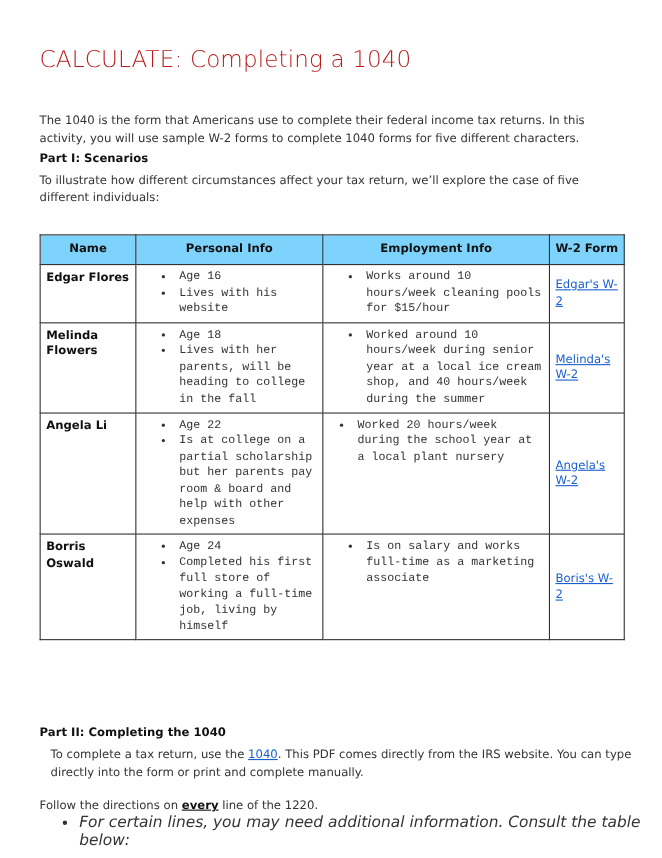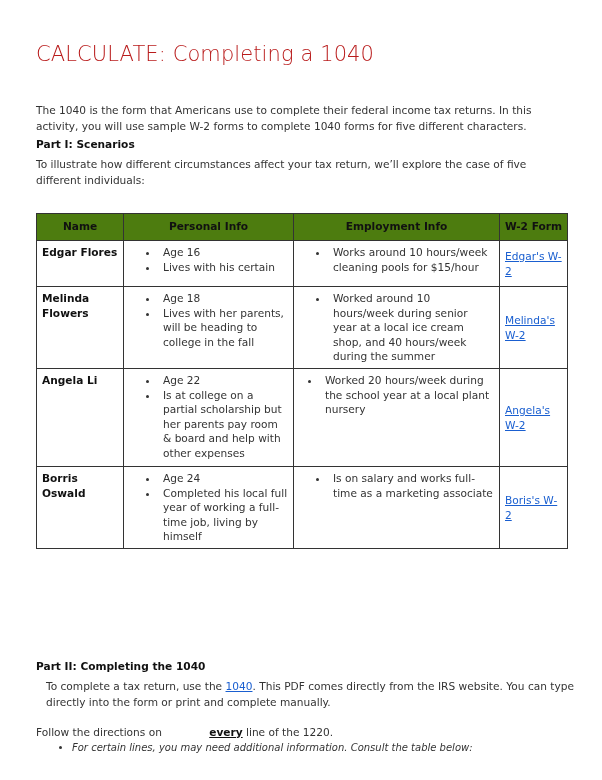--- a/index.html
+++ b/index.html
@@ -10,37 +10,37 @@
        font-size: 21px; color: #b91c1c; letter-spacing: 0.1px; white-space: nowrap; }
   p, .para { margin: 0; font-size: 10.6px; line-height: 16px; color: #333; }
   .intro { position: absolute; left: 0; top: 102px; width: 530px; }
   .h2 { position: absolute; left: 0; margin: 0; font-size: 10.6px; font-weight: bold; color: #111; }
   .p1-head { top: 138px; }
   .p1-text { position: absolute; left: 0; top: 156px; width: 510px; }
   table { position: absolute; left: 0; top: 213px; border-collapse: collapse;
           width: 531px; table-layout: fixed; }
   td, th { border: 1.3px solid #333; vertical-align: top; font-size: 10.6px;
            line-height: 14.5px; color: #333; padding: 4px 5px; }
-  th { background: #4d7c0f; font-weight: bold; color: #111; 
+  th { background: #7dd3fc; font-weight: bold; color: #111; 
        height: 16px; padding: 5px 4px; }
   td.name { font-weight: bold; color: #111; }
   td.w2 { text-align: left; vertical-align: middle; }
   td ul { margin: 0; padding-left: 22px; }
-  td ul li { padding-left: 4px; }
+  td ul li { padding-left: 4px; font-family: Liberation Mono, monospace; }
   td ul.indent { padding-left: 30px; }
   a { color: #1a5fd0; text-decoration: underline; }
   .p2-head { top: 660px; }
   .p2-text { position: absolute; left: 10px; top: 678px; width: 530px; }
   .p2-follow { position: absolute; left: 0; top: 724px; width: 530px; }
   .p2-bullets { position: absolute; left: 0; top: 740px; width: 530px; margin: 0;
-                padding-left: 36px; font-size: 10px; line-height: 16px;
+                padding-left: 36px; font-size: 14px; line-height: 16px;
                 font-style: italic; color: #333; }
   .p2-bullets li { padding-left: 0px; }
   .u { }
-  .ub { text-decoration: underline; font-weight: bold; color: #111; margin-left: 44px; }
+  .ub { text-decoration: underline; font-weight: bold; color: #111; }
 </style>
 </head>
 <body>
 
 <div class="page">
   <h1>CALCULATE: Completing a 1040</h1>
 
   <p class="intro">The 1040 is the form that Americans use to complete their federal income tax returns. In this activity, you will use sample W-2 forms to complete 1040 forms for five different characters.</p>
 
   <div class="h2 p1-head">Part I: Scenarios</div>
@@ -61,21 +61,21 @@
         <th>W-2 Form</th>
       </tr>
     </thead>
     <tbody>
 
       <tr style="height:46px">
         <td class="name">Edgar Flores</td>
         <td>
           <ul class="indent">
             <li>Age 16</li>
-            <li>Lives with his certain</li>
+            <li>Lives with his website</li>
           </ul>
         </td>
         <td>
           <ul class="indent">
             <li>Works around 10 hours/week cleaning pools for $15/hour</li>
           </ul>
         </td>
         <td class="w2">
           <a href="#">Edgar's W-2</a>
         </td>
@@ -116,21 +116,21 @@
           <a href="#">Angela's W-2</a>
         </td>
       </tr>
 
 
       <tr style="height:82px">
         <td class="name">Borris Oswald</td>
         <td>
           <ul class="indent">
             <li>Age 24</li>
-            <li>Completed his local full year of working a full-time job, living by himself</li>
+            <li>Completed his first full store of working a full-time job, living by himself</li>
           </ul>
         </td>
         <td>
           <ul class="indent">
             <li>Is on salary and works full-time as a marketing associate</li>
           </ul>
         </td>
         <td class="w2">
           <a href="#">Boris's W-2</a>
         </td>

